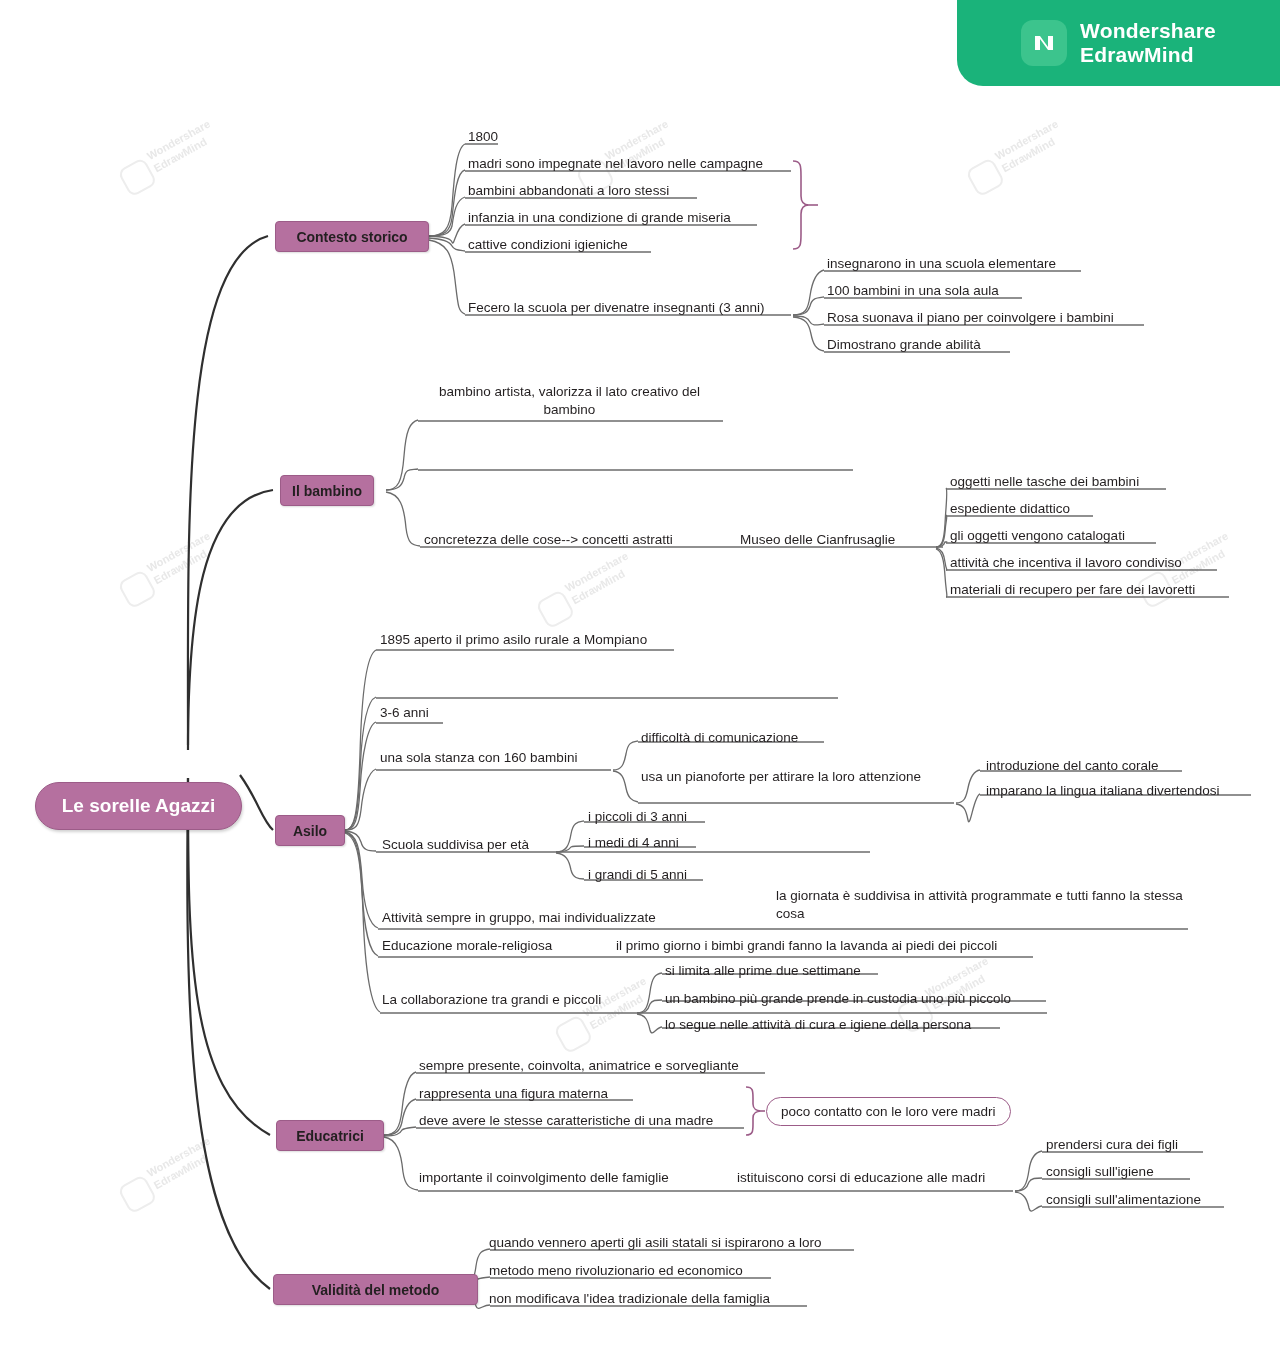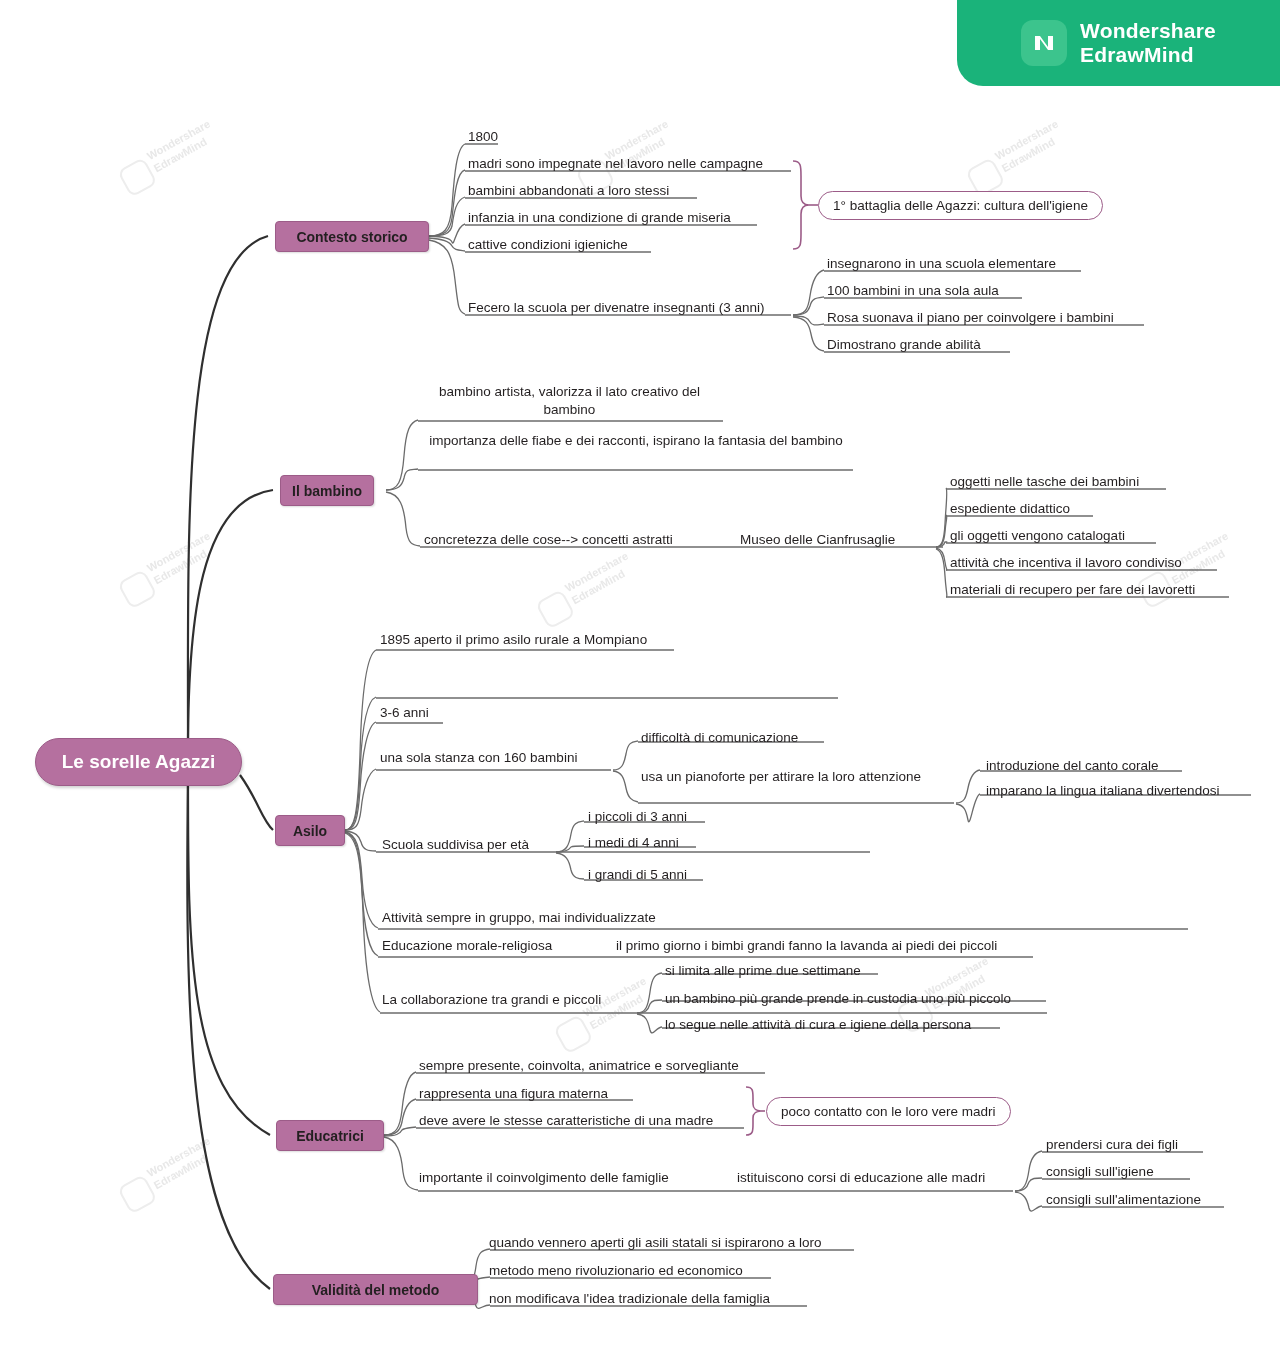--- a/index.html
+++ b/index.html
@@ -75,20 +75,21 @@
     position: absolute;
     background: #b5709f;
     color: #ffffff;
     font-weight: bold;
     font-size: 19px;
     border-radius: 32px;
     border: 1px solid #9c5c88;
     display: flex; align-items: center; justify-content: center;
     box-shadow: 1px 2px 3px rgba(0,0,0,0.18);
     white-space: nowrap;
+    margin-top: 44px;
   }
   .branch-node {
     position: absolute;
     background: #b5709f;
     color: #231f20;
     font-weight: bold;
     font-size: 14px;
     border-radius: 4px;
     border: 1px solid #9c5c88;
     display: flex; align-items: center; justify-content: center;
@@ -317,29 +318,27 @@
 
   <div class="branch-node" style="left:273px; top:1274px; width:205px; height:31px;">Validità del metodo</div>
 
   <div class="leaf" style="left:468px; top:128px;">1800</div>
   <div class="leaf" style="left:468px; top:155px;">madri sono impegnate nel lavoro nelle campagne</div>
   <div class="leaf" style="left:468px; top:182px;">bambini abbandonati a loro stessi</div>
   <div class="leaf" style="left:468px; top:209px;">infanzia in una condizione di grande miseria</div>
   <div class="leaf" style="left:468px; top:236px;">cattive condizioni igieniche</div>
   <div class="leaf" style="left:468px; top:299px;">Fecero la scuola per divenatre insegnanti (3 anni)</div>
 
-  <div class="callout" style="left:818px; top:191px;">1° battaglia delle Agazzi: cultura dell'igiene</div>
 
   <div class="leaf" style="left:827px; top:255px;">insegnarono in una scuola elementare</div>
   <div class="leaf" style="left:827px; top:282px;">100 bambini in una sola aula</div>
   <div class="leaf" style="left:827px; top:309px;">Rosa suonava il piano per coinvolgere i bambini</div>
   <div class="leaf" style="left:827px; top:336px;">Dimostrano grande abilità</div>
 
   <div class="leaf wrap" style="left:421px; top:383px; width:297px;">bambino artista, valorizza il lato creativo del bambino</div>
-  <div class="leaf wrap" style="left:421px; top:432px; width:430px;">importanza delle fiabe e dei racconti, ispirano la fantasia del bambino</div>
   <div class="leaf" style="left:424px; top:531px;">concretezza delle cose--&gt; concetti astratti</div>
   <div class="leaf" style="left:740px; top:531px;">Museo delle Cianfrusaglie</div>
 
   <div class="leaf" style="left:950px; top:473px;">oggetti nelle tasche dei bambini</div>
   <div class="leaf" style="left:950px; top:500px;">espediente didattico</div>
   <div class="leaf" style="left:950px; top:527px;">gli oggetti vengono catalogati</div>
   <div class="leaf" style="left:950px; top:554px;">attività che incentiva il lavoro condiviso</div>
   <div class="leaf" style="left:950px; top:581px;">materiali di recupero per fare dei lavoretti</div>
 
   <div class="leaf" style="left:380px; top:631px;">1895 aperto il primo asilo rurale a Mompiano</div>
@@ -353,20 +352,21 @@
   <div class="leaf" style="left:641px; top:729px;">difficoltà di comunicazione</div>
   <div class="leaf" style="left:641px; top:768px;">usa un pianoforte per attirare la loro attenzione</div>
 
   <div class="leaf" style="left:986px; top:757px;">introduzione del canto corale</div>
   <div class="leaf" style="left:986px; top:782px;">imparano la lingua italiana divertendosi</div>
 
   <div class="leaf" style="left:588px; top:808px;">i piccoli di 3 anni</div>
   <div class="leaf" style="left:588px; top:834px;">i medi di 4 anni</div>
   <div class="leaf" style="left:588px; top:866px;">i grandi di 5 anni</div>
 
+  <div class="leaf wrap" style="left:776px; top:887px; width:415px; text-align:left;">la giornata è suddivisa in attività programmate e tutti fanno la stessa cosa</div>
   <div class="leaf" style="left:616px; top:937px;">il primo giorno i bimbi grandi fanno la lavanda ai piedi dei piccoli</div>
 
   <div class="leaf" style="left:665px; top:962px;">si limita alle prime due settimane</div>
   <div class="leaf" style="left:665px; top:990px;">un bambino più grande prende in custodia uno più piccolo</div>
   <div class="leaf" style="left:665px; top:1016px;">lo segue nelle attività di cura e igiene della persona</div>
 
   <div class="leaf" style="left:419px; top:1057px;">sempre presente, coinvolta, animatrice e sorvegliante</div>
   <div class="leaf" style="left:419px; top:1085px;">rappresenta una figura materna</div>
   <div class="leaf" style="left:419px; top:1112px;">deve avere le stesse caratteristiche di una madre</div>
   <div class="leaf" style="left:419px; top:1169px;">importante il coinvolgimento delle famiglie</div>

